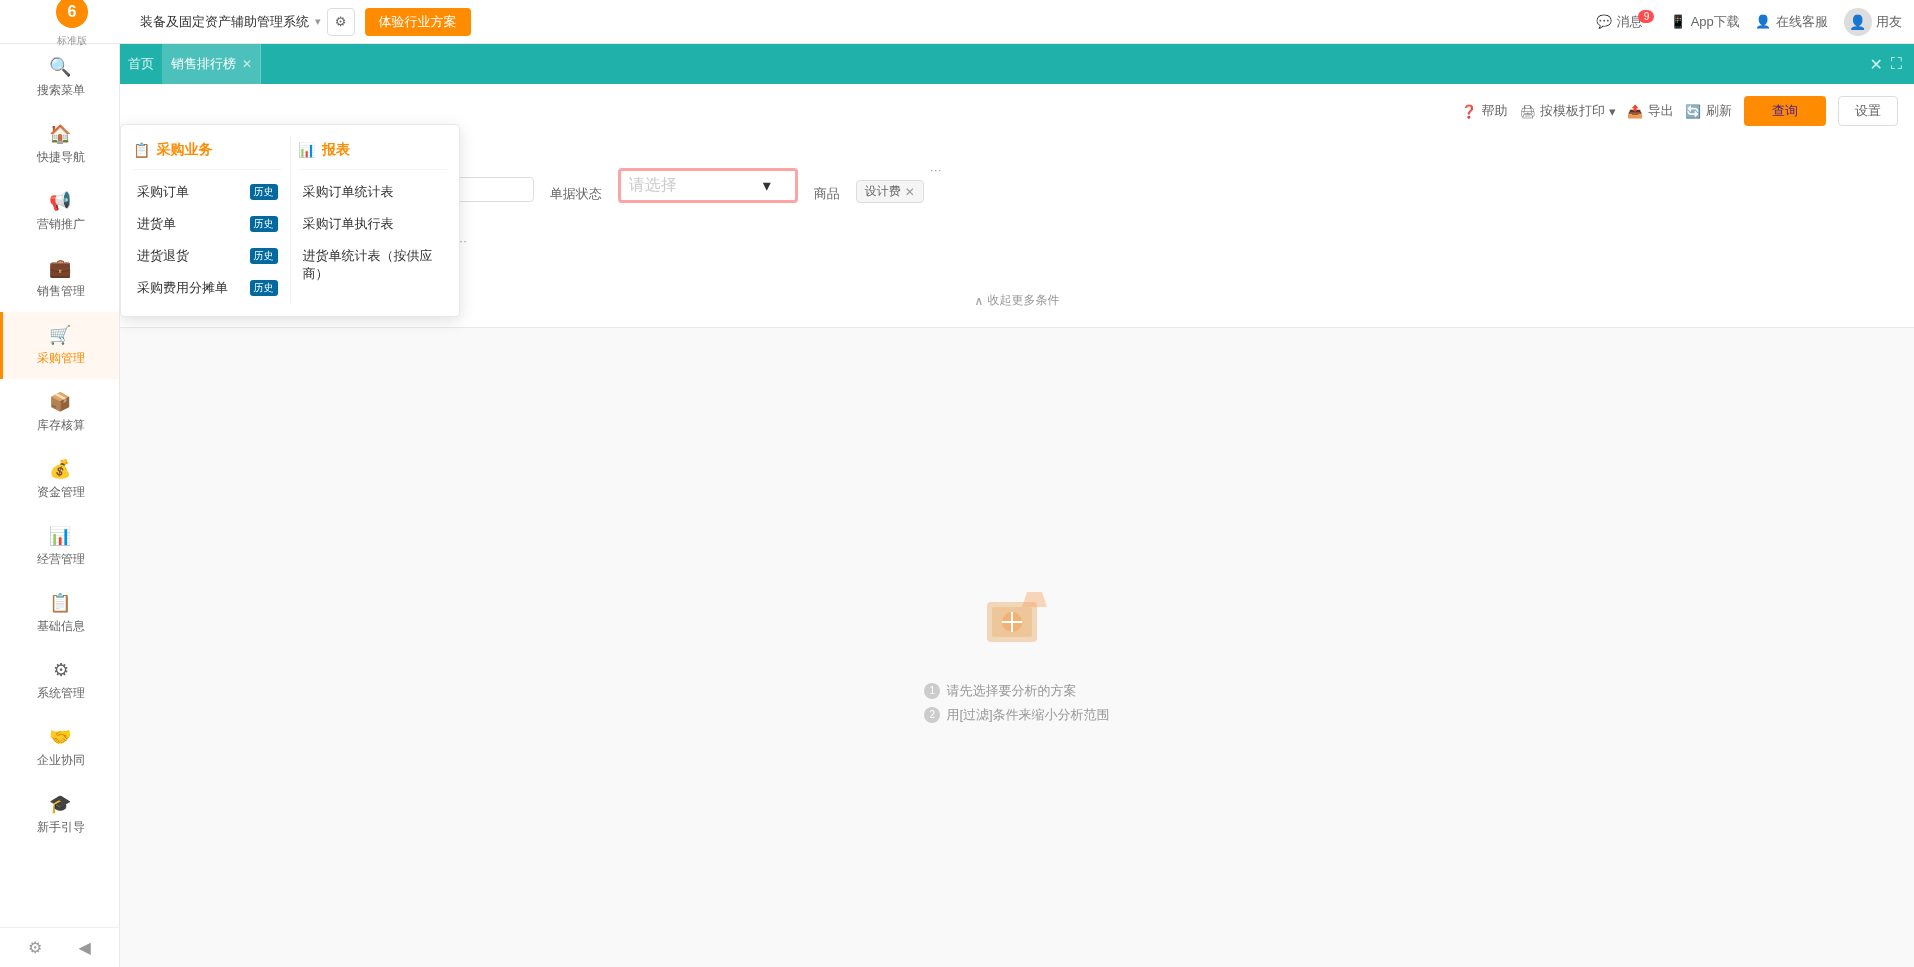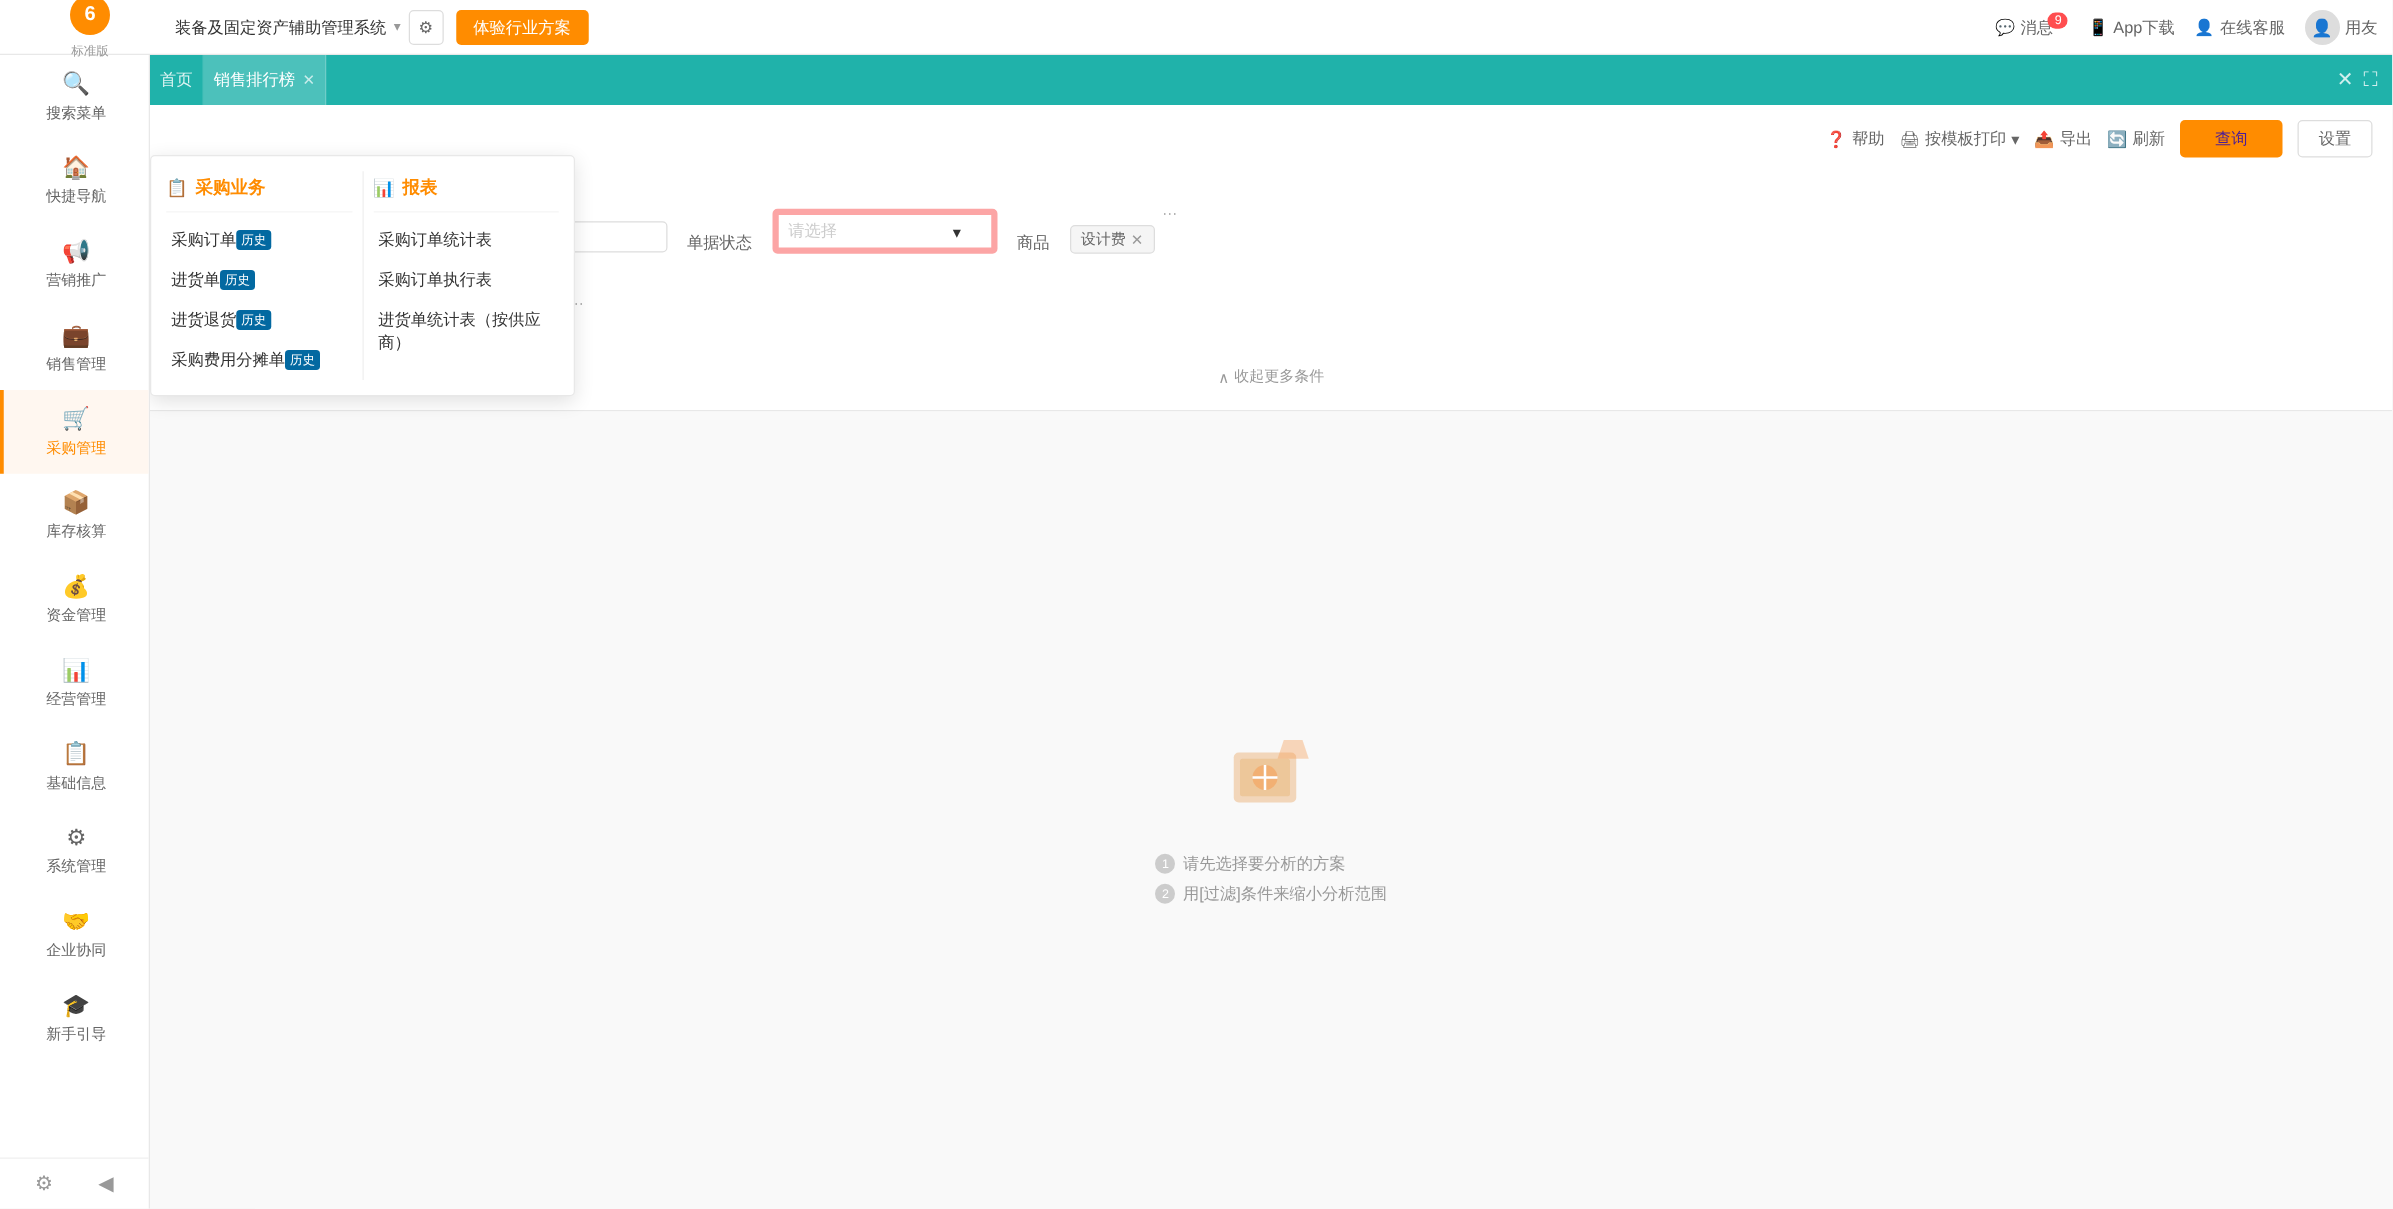--- a/index.html
+++ b/index.html
@@ -166,22 +166,22 @@
     .filter-date-range {
       display: flex; align-items: center; gap: 6px;
     }
     .filter-date-btn {
       border: 1px solid #ddd; border-radius: 4px;
       padding: 4px 8px; font-size: 12px; color: #666; cursor: pointer;
       background: #fff;
     }
     .filter-date-btn.active { background: #ff8c00; color: #fff; border-color: #ff8c00; }
     .filter-select {
-      border: 5px solid #fca5a5; border-radius: 4px;
-      padding: 4px 24px 4px 8px; font-size: 13px; color: #333;
+      border: 3px solid #fca5a5; border-radius: 4px;
+      padding: 4px 24px 4px 8px; font-size: 16px; color: #333;
       min-width: 160px; background: #fff; cursor: pointer; position: relative;
     }
     .filter-tag {
       background: #f5f5f5; border: 1px solid #ddd;
       border-radius: 4px; padding: 2px 8px;
       font-size: 12px; color: #666;
       display: flex; align-items: center; gap: 4px; margin-top: 44px;
     }
     .filter-tag-close { cursor: pointer; color: #999; }
     .filter-more { color: #999; font-size: 12px; cursor: pointer; }
@@ -229,21 +229,21 @@
       display: flex; align-items: center; gap: 6px;
       color: #ff8c00; font-size: 14px; font-weight: bold;
       padding: 4px 0 10px 0;
       border-bottom: 1px solid #f5f5f5;
       margin-bottom: 6px;
     }
     .dropdown-col-divider {
       width: 1px; background: #f0f0f0; margin: 0 8px;
     }
     .dropdown-item {
-      display: flex; align-items: center; justify-content: flex-start;
+      display: flex; align-items: center; justify-content: space-between;
       padding: 7px 4px;
       cursor: pointer; color: #333; font-size: 13px;
       border-radius: 3px;
     }
     .history-badge {
       background: #0369a1; color: #fff;
       border-radius: 3px; font-size: 10px;
       padding: 1px 4px;
     }
 

